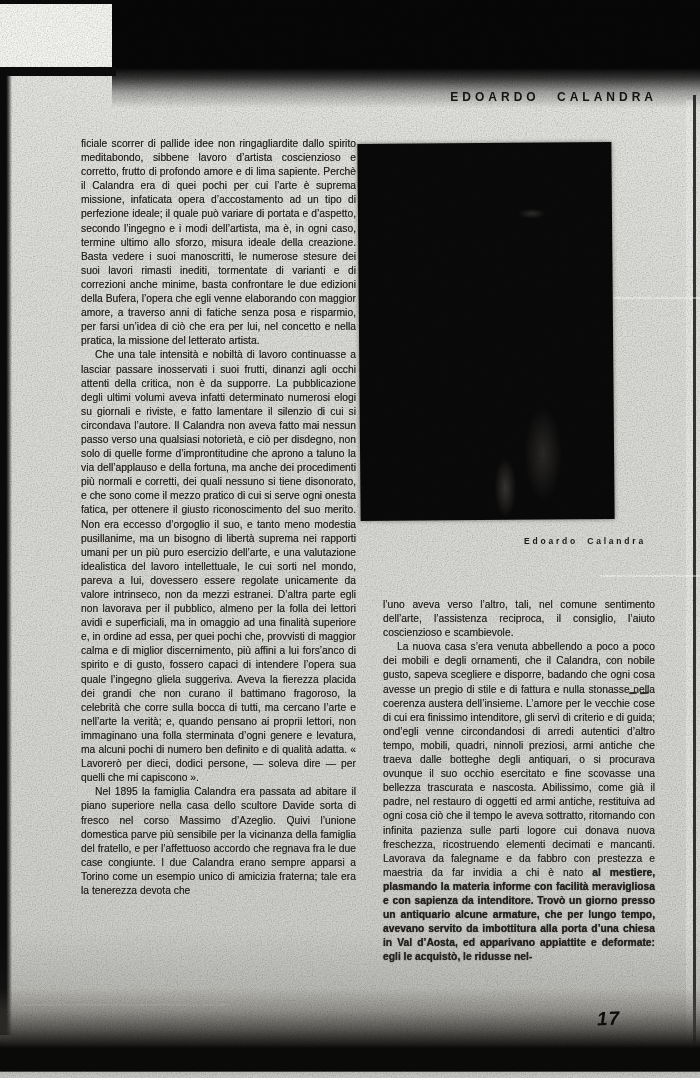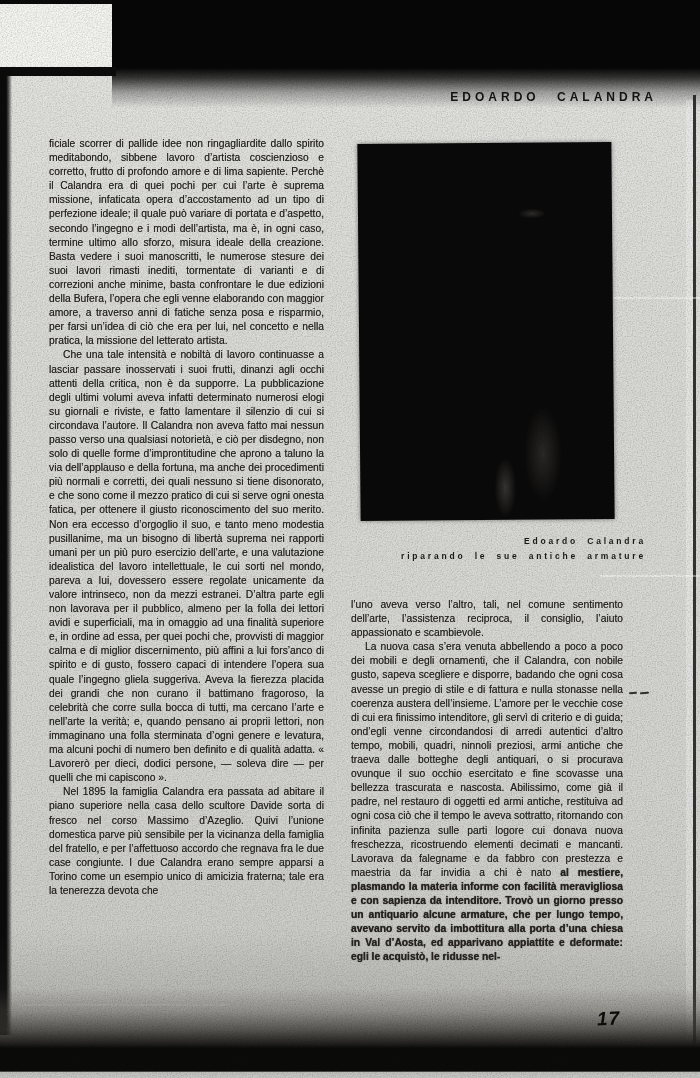--- a/index.html
+++ b/index.html
@@ -34,21 +34,21 @@
     transform:rotate(-.5deg);box-shadow:0 0 4px rgba(0,0,0,.45);z-index:2;}
   .photo .hl{position:absolute;border-radius:50%;}
   .hl1{right:52px;bottom:18px;width:38px;height:95px;background:radial-gradient(ellipse at center,rgba(150,150,143,.22),rgba(0,0,0,0) 70%);}
   .hl2{right:98px;bottom:2px;width:22px;height:60px;background:radial-gradient(ellipse at center,rgba(165,165,152,.28),rgba(0,0,0,0) 70%);}
   .hl3{left:160px;top:66px;width:28px;height:10px;background:radial-gradient(ellipse at center,rgba(125,125,118,.30),rgba(0,0,0,0) 70%);}
   
   .caption{position:absolute;left:350px;top:534px;width:296px;text-align:right;z-index:3;
     font-size:8.5px;font-weight:bold;letter-spacing:2.8px;word-spacing:4px;line-height:15px;color:#1c1b19;}
   
   .col{position:absolute;text-align:justify;font-size:10.3px;line-height:14.1px;color:#26231f;
-    text-shadow:0 0 .4px rgba(35,32,28,.55);z-index:3;}
+    text-shadow:0 0 .4px rgba(35,32,28,.55);z-index:3;margin-left:32px;}
   .col-left{left:49px;top:137px;width:275px;}
   .col-right{left:351px;top:598px;width:272px;}
   .col p{margin:0;padding:0;}
   .indent{text-indent:14px;}
   .heavy{font-weight:bold;text-shadow:0 0 1px rgba(12,11,10,.85);}
   
   .margin-mark{position:absolute;left:629px;top:691px;width:21px;height:5px;z-index:3;}
   .margin-mark i{position:absolute;top:1px;height:2px;background:#34312c;border-radius:1px;transform:rotate(-5deg);}
   .mm1{left:0;width:8px;}
   .mm2{left:11px;width:9px;}
@@ -77,31 +77,30 @@
   <div class="header">EDOARDO CALANDRA</div>
 
   <div class="photo">
     <span class="hl hl1"></span>
     <span class="hl hl2"></span>
     <span class="hl hl3"></span>
   </div>
 
   <div class="caption">
     <div>Edoardo Calandra</div>
-    <div>riparando le sue antiche armature</div>
   </div>
 
   <div class="col col-left">
     <p>ficiale scorrer di pallide idee non ringagliardite dallo spirito meditabondo, sibbene lavoro d’artista coscienzioso e corretto, frutto di profondo amore e di lima sapiente. Perchè il Calandra era di quei pochi per cui l’arte è suprema missione, infaticata opera d’accostamento ad un tipo di perfezione ideale; il quale può variare di portata e d’aspetto, secondo l’ingegno e i modi dell’artista, ma è, in ogni caso, termine ultimo allo sforzo, misura ideale della creazione. Basta vedere i suoi manoscritti, le numerose stesure dei suoi lavori rimasti inediti, tormentate di varianti e di correzioni anche minime, basta confrontare le due edizioni della Bufera, l’opera che egli venne elaborando con maggior amore, a traverso anni di fatiche senza posa e risparmio, per farsi un’idea di ciò che era per lui, nel concetto e nella pratica, la missione del letterato artista.</p>
     <p class="indent">Che una tale intensità e nobiltà di lavoro continuasse a lasciar passare inosservati i suoi frutti, dinanzi agli occhi attenti della critica, non è da supporre. La pubblicazione degli ultimi volumi aveva infatti determinato numerosi elogi su giornali e riviste, e fatto lamentare il silenzio di cui si circondava l’autore. Il Calandra non aveva fatto mai nessun passo verso una qualsiasi notorietà, e ciò per disdegno, non solo di quelle forme d’improntitudine che aprono a taluno la via dell’applauso e della fortuna, ma anche dei procedimenti più normali e corretti, dei quali nessuno si tiene disonorato, e che sono come il mezzo pratico di cui si serve ogni onesta fatica, per ottenere il giusto riconoscimento del suo merito. Non era eccesso d’orgoglio il suo, e tanto meno modestia pusillanime, ma un bisogno di libertà suprema nei rapporti umani per un più puro esercizio dell’arte, e una valutazione idealistica del lavoro intellettuale, le cui sorti nel mondo, pareva a lui, dovessero essere regolate unicamente da valore intrinseco, non da mezzi estranei. D’altra parte egli non lavorava per il pubblico, almeno per la folla dei lettori avidi e superficiali, ma in omaggio ad una finalità superiore e, in ordine ad essa, per quei pochi che, provvisti di maggior calma e di miglior discernimento, più affini a lui fors’anco di spirito e di gusto, fossero capaci di intendere l’opera sua quale l’ingegno gliela suggeriva. Aveva la fierezza placida dei grandi che non curano il battimano fragoroso, la celebrità che corre sulla bocca di tutti, ma cercano l’arte e nell’arte la verità; e, quando pensano ai proprii lettori, non immaginano una folla sterminata d’ogni genere e levatura, ma alcuni pochi di numero ben definito e di qualità adatta. « Lavorerò per dieci, dodici persone, — soleva dire — per quelli che mi capiscono ».</p>
     <p class="indent">Nel 1895 la famiglia Calandra era passata ad abitare il piano superiore nella casa dello scultore Davide sorta di fresco nel corso Massimo d’Azeglio. Quivi l’unione domestica parve più sensibile per la vicinanza della famiglia del fratello, e per l’affettuoso accordo che regnava fra le due case congiunte. I due Calandra erano sempre apparsi a Torino come un esempio unico di amicizia fraterna; tale era la tenerezza devota che</p>
   </div>
 
   <div class="col col-right">
-    <p>l’uno aveva verso l’altro, tali, nel comune sentimento dell’arte, l’assistenza reciproca, il consiglio, l’aiuto appassionato e scambievole.</p>
+    <p>l’uno aveva verso l’altro, tali, nel comune sentimento dell’arte, l’assistenza reciproca, il consiglio, l’aiuto coscienzioso e scambievole.</p>
     <p class="indent"><span>La nuova casa s’era venuta abbellendo a poco a poco dei mobili e degli ornamenti, che il Calandra, con nobile gusto, sapeva scegliere e disporre, badando che ogni cosa avesse un pregio di stile e di fattura e nulla stonasse nella coerenza austera dell’insieme. L’amore per le vecchie cose di cui era finissimo intenditore, gli servì di criterio e di guida; ond’egli venne circondandosi di arredi autentici d’altro tempo, mobili, quadri, ninnoli preziosi, armi antiche che traeva dalle botteghe degli antiquari, o si procurava ovunque il suo occhio esercitato e fine scovasse una bellezza trascurata e nascosta. Abilissimo, come già il padre, nel restauro di oggetti ed armi antiche, restituiva ad ogni cosa ciò che il tempo le aveva sottratto, ritornando con infinita pazienza sulle parti logore cui donava nuova freschezza, ricostruendo elementi decimati e mancanti. Lavorava da falegname e da fabbro con prestezza e maestria da far invidia a chi è nato </span><span class="heavy">al mestiere, plasmando la materia informe con facilità meravigliosa e con sapienza da intenditore. Trovò un giorno presso un antiquario alcune armature, che per lungo tempo, avevano servito da imbottitura alla porta d’una chiesa in Val d’Aosta, ed apparivano appiattite e deformate: egli le acquistò, le ridusse nel-</span></p>
   </div>
 
   <div class="margin-mark">
     <i class="mm1"></i>
     <i class="mm2"></i>
   </div>
 
   <div class="bottom-grad"></div>
   <div class="page-number">17</div>

